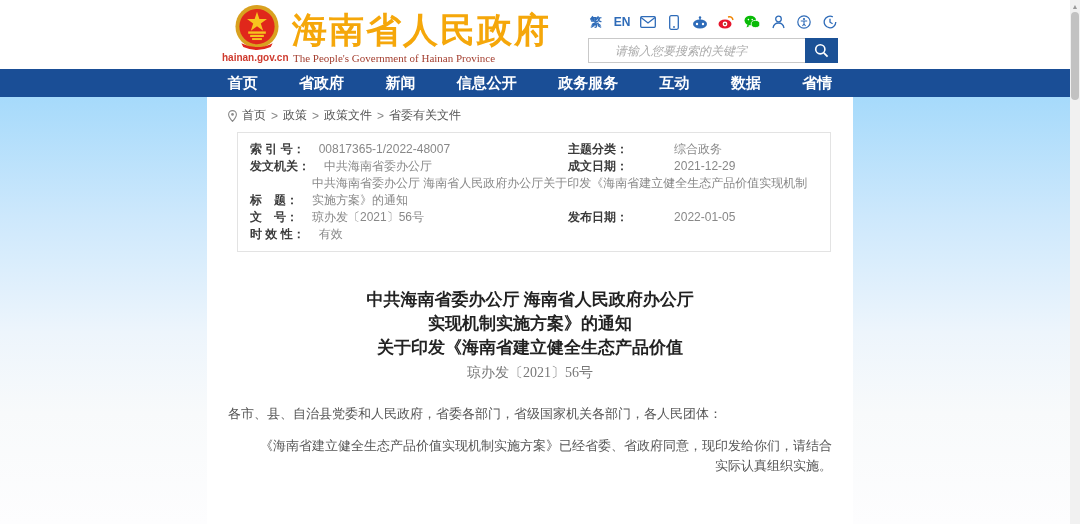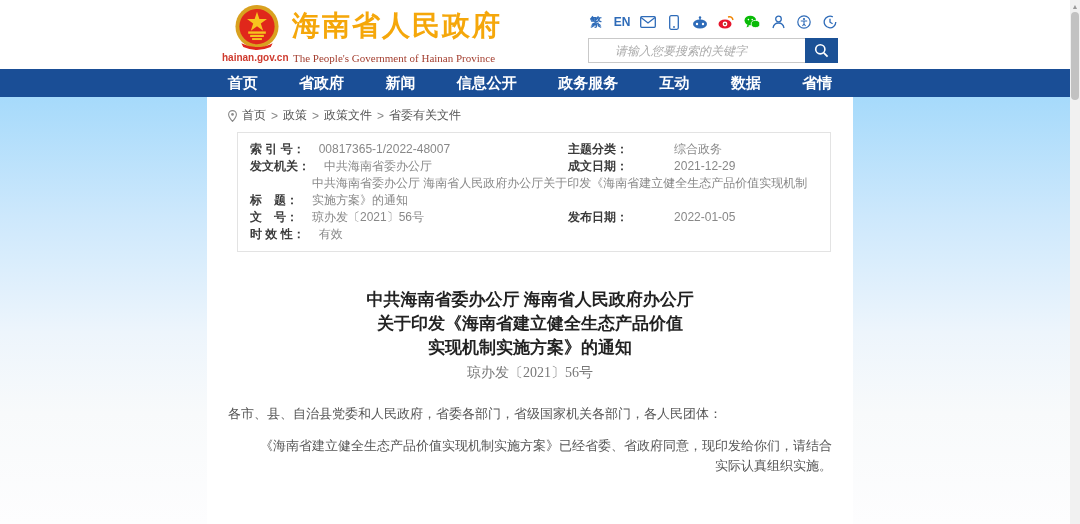--- a/index.html
+++ b/index.html
@@ -10,21 +10,21 @@
   
   .bg-gradient { position:absolute; left:0; top:97px; width:1070px; height:427px;
     background:linear-gradient(180deg,#a6dafb 0%,#cde8fc 28%,#edf5fc 55%,#f8fafb 74%,#fdfdfe 100%); }
   .content-col { position:absolute; left:207px; top:97px; width:646px; height:427px; background:#fff; }
 
   
   .header { position:absolute; left:0; top:0; width:1070px; height:69px; background:#fff; }
   .emblem { position:absolute; left:231px; top:4px; width:52px; height:47px; }
   .site-domain { position:absolute; left:222px; top:52px; width:70px; text-align:left;
     color:#cf3b2f; font-size:10px; font-weight:bold; }
-  .site-name { position:absolute; left:292px; top:7px; font-size:28px; font-weight:bold;
+  .site-name { position:absolute; left:292px; top:7px; font-size:35px; font-weight:bold;
     color:#f5a70a; letter-spacing:2px; font-family:"Liberation Sans",sans-serif; }
   .site-name-en { position:absolute; left:293px; top:52px; font-size:11px; color:#a33e2f;
     font-family:"Liberation Serif","DejaVu Serif",serif; }
 
   .topbar { position:absolute; left:588px; top:13px; height:18px; display:flex; gap:10px;
     align-items:center; color:#2e6bb8; font-size:12px; font-weight:bold; }
   .topbar .ticon { display:inline-flex; width:16px; height:16px; align-items:center; justify-content:center; cursor:pointer; }
 
   .searchbar { position:absolute; left:588px; top:38px; width:250px; height:25px; display:flex; }
   .search-input { flex:1; border:1px solid #c9c9c9; border-right:none; font-size:12px;
@@ -233,22 +233,22 @@
         <div class="cell cell-l">
           <span class="meta-label">时 效 性：</span>
           <span class="meta-value">有效</span>
         </div>
       </div>
     </div>
 
     <div class="doc">
       <div class="doc-title">
         <div>中共海南省委办公厅 海南省人民政府办公厅</div>
+        <div>实现机制实施方案》的通知</div>
         <div>关于印发《海南省建立健全生态产品价值</div>
-        <div>实现机制实施方案》的通知</div>
       </div>
       <div class="doc-number">琼办发〔2021〕56号</div>
       <div class="doc-body">
         <p class="p1">各市、县、自治县党委和人民政府，省委各部门，省级国家机关各部门，各人民团体：</p>
         <p class="p2">《海南省建立健全生态产品价值实现机制实施方案》已经省委、省政府同意，现印发给你们，请结合实际认真组织实施。</p>
       </div>
       <div class="signature">
         <div>中共海南省委办公厅 海南省人民政府办公厅</div>
 
       </div>

